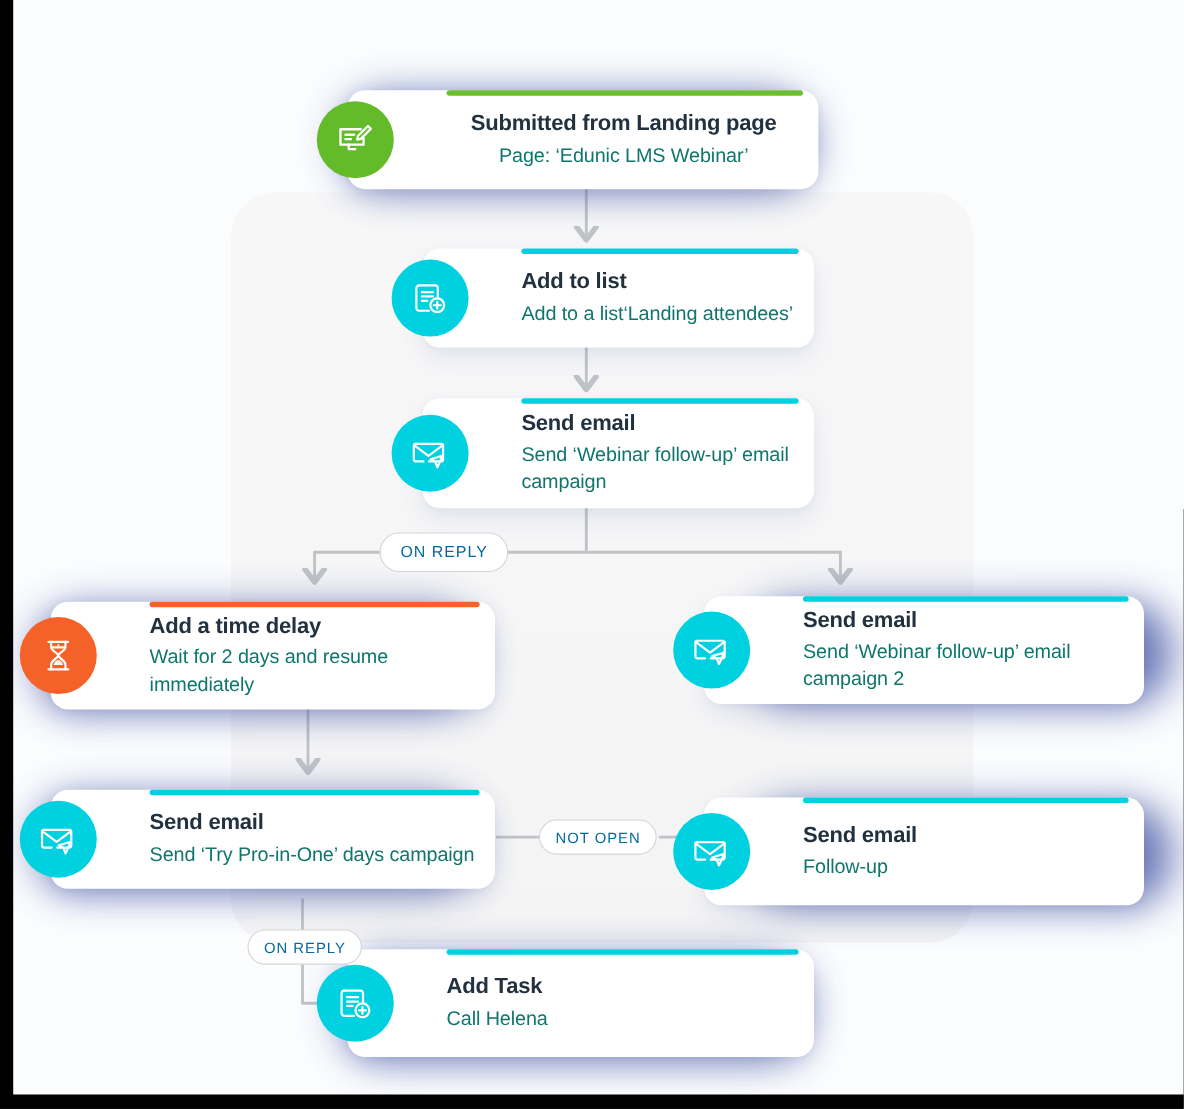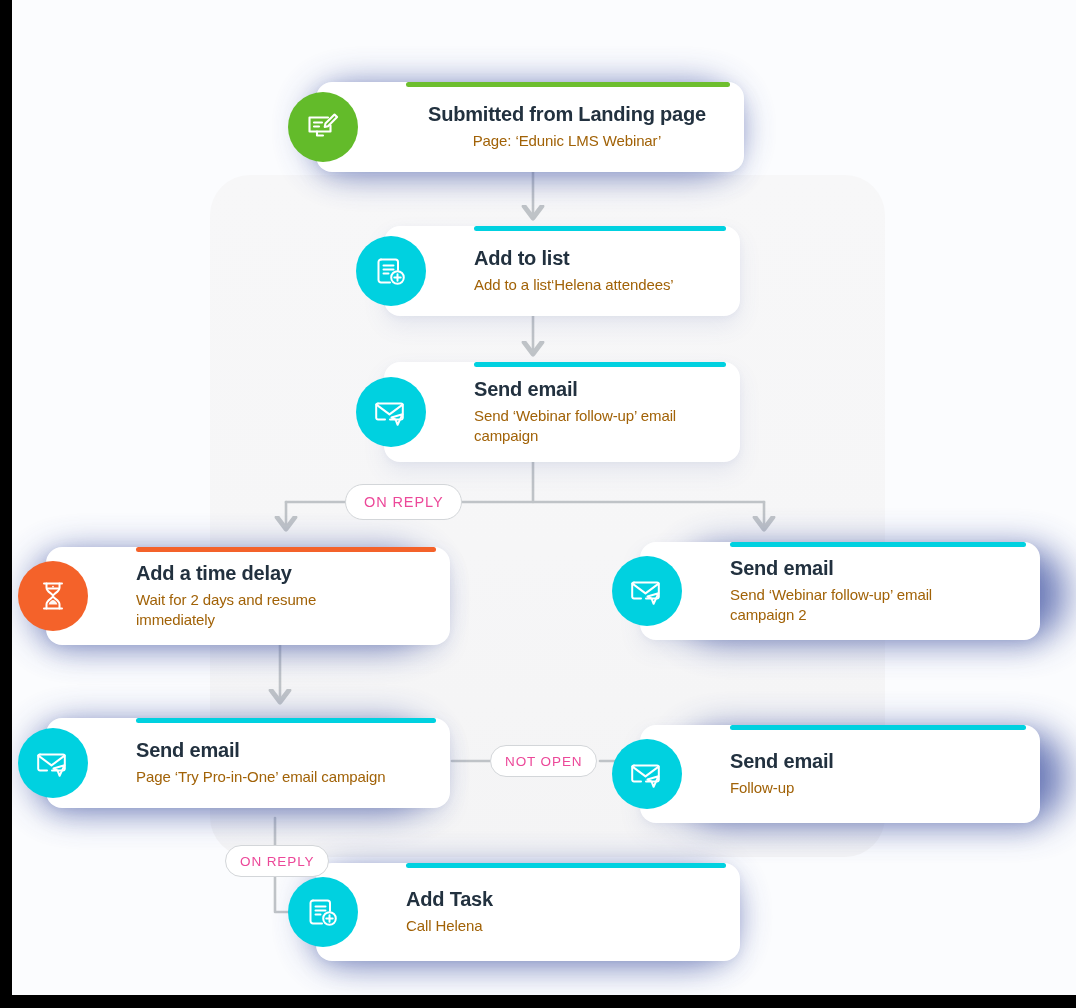--- a/index.html
+++ b/index.html
@@ -76,22 +76,22 @@
     justify-content: center;
   }
   .card .title {
     color: #22313f;
     font-size: 20px;
     font-weight: bold;
     letter-spacing: -0.2px;
     line-height: 1.22;
   }
   .card .sub {
-    color: #a16207;
-    font-size: 15px;
+    color: #0f766e;
+    font-size: 18px;
     line-height: 1.38;
     margin-top: 4px;
     letter-spacing: -0.1px;
   }
 
   
   .badge {
     position: absolute;
     left: -28px;
     top: 50%;
@@ -121,21 +121,21 @@
 
   .cardwrap { position: absolute; }
 
   
   .pill {
     position: absolute;
     height: 36px;
     border: 1.6px solid #d3d6d9;
     border-radius: 20px;
     background: #ffffff;
-    color: #ec4899;
+    color: #0369a1;
     font-size: 14.5px;
     letter-spacing: 0.9px;
     display: flex;
     align-items: center;
     justify-content: center;
     padding: 0 18px;
     box-sizing: border-box;
     white-space: nowrap;
     z-index: 4;
   }
@@ -211,21 +211,21 @@
         <svg width="34" height="34" viewBox="0 0 34 34" fill="none" stroke="#ffffff" stroke-width="2" stroke-linecap="round" stroke-linejoin="round">
           <path d="M7,5.5 h14.5 a2.5,2.5 0 0 1 2.5,2.5 v8"></path>
           <path d="M7,5.5 a2.5,2.5 0 0 0 -2.5,2.5 v18 a2.5,2.5 0 0 0 2.5,2.5 h9"></path>
           <path d="M9.5,11.5 h10 M9.5,15.5 h10 M9.5,19.5 h5"></path>
           <circle cx="23.5" cy="23.5" r="6.3"></circle>
           <path d="M23.5,20.3 v6.4 M20.3,23.5 h6.4"></path>
         </svg>
       </div>
       <div class="body">
         <div class="title">Add to list</div>
-        <div class="sub">Add to a list‘Helena attendees’</div>
+        <div class="sub">Add to a list‘Landing attendees’</div>
       </div>
     </div>
   </div>
 
   <div class="cardwrap" style="left:372px; top:362px; width:356px; height:100px;">
     <div class="card" style="left:0; top:0; width:356px; height:100px;">
       <div class="topbar"></div>
       <div class="badge">
         <svg width="36" height="36" viewBox="0 0 36 36" fill="none" stroke="#ffffff" stroke-width="2" stroke-linecap="round" stroke-linejoin="round">
           <path d="M5,9.5 h23 a1.8,1.8 0 0 1 1.8,1.8 v12.4 a1.8,1.8 0 0 1 -1.8,1.8 h-11"></path>
@@ -288,21 +288,21 @@
       <div class="badge">
         <svg width="36" height="36" viewBox="0 0 36 36" fill="none" stroke="#ffffff" stroke-width="2" stroke-linecap="round" stroke-linejoin="round">
           <path d="M5,9.5 h23 a1.8,1.8 0 0 1 1.8,1.8 v12.4 a1.8,1.8 0 0 1 -1.8,1.8 h-11"></path>
           <path d="M5,9.5 a1.8,1.8 0 0 0 -1.8,1.8 v12.4 a1.8,1.8 0 0 0 1.8,1.8 h7"></path>
           <path d="M3.4,10.6 L16.5,20.4 L29.6,10.6"></path>
           <path d="M18.5,23.5 L29.5,20.2 L24.6,30.8 L22.6,25.6 z"></path>
         </svg>
       </div>
       <div class="body">
         <div class="title">Send email</div>
-        <div class="sub">Page ‘Try Pro-in-One’ email campaign</div>
+        <div class="sub">Send ‘Try Pro-in-One’ days campaign</div>
       </div>
     </div>
   </div>
 
   <div class="cardwrap" style="left:628px; top:725px; width:400px; height:98px;">
     <div class="glow" style="left:40px; top:6px; width:386px; height:92px;"></div>
     <div class="card" style="left:0; top:0; width:400px; height:98px;">
       <div class="topbar"></div>
       <div class="badge">
         <svg width="36" height="36" viewBox="0 0 36 36" fill="none" stroke="#ffffff" stroke-width="2" stroke-linecap="round" stroke-linejoin="round">

